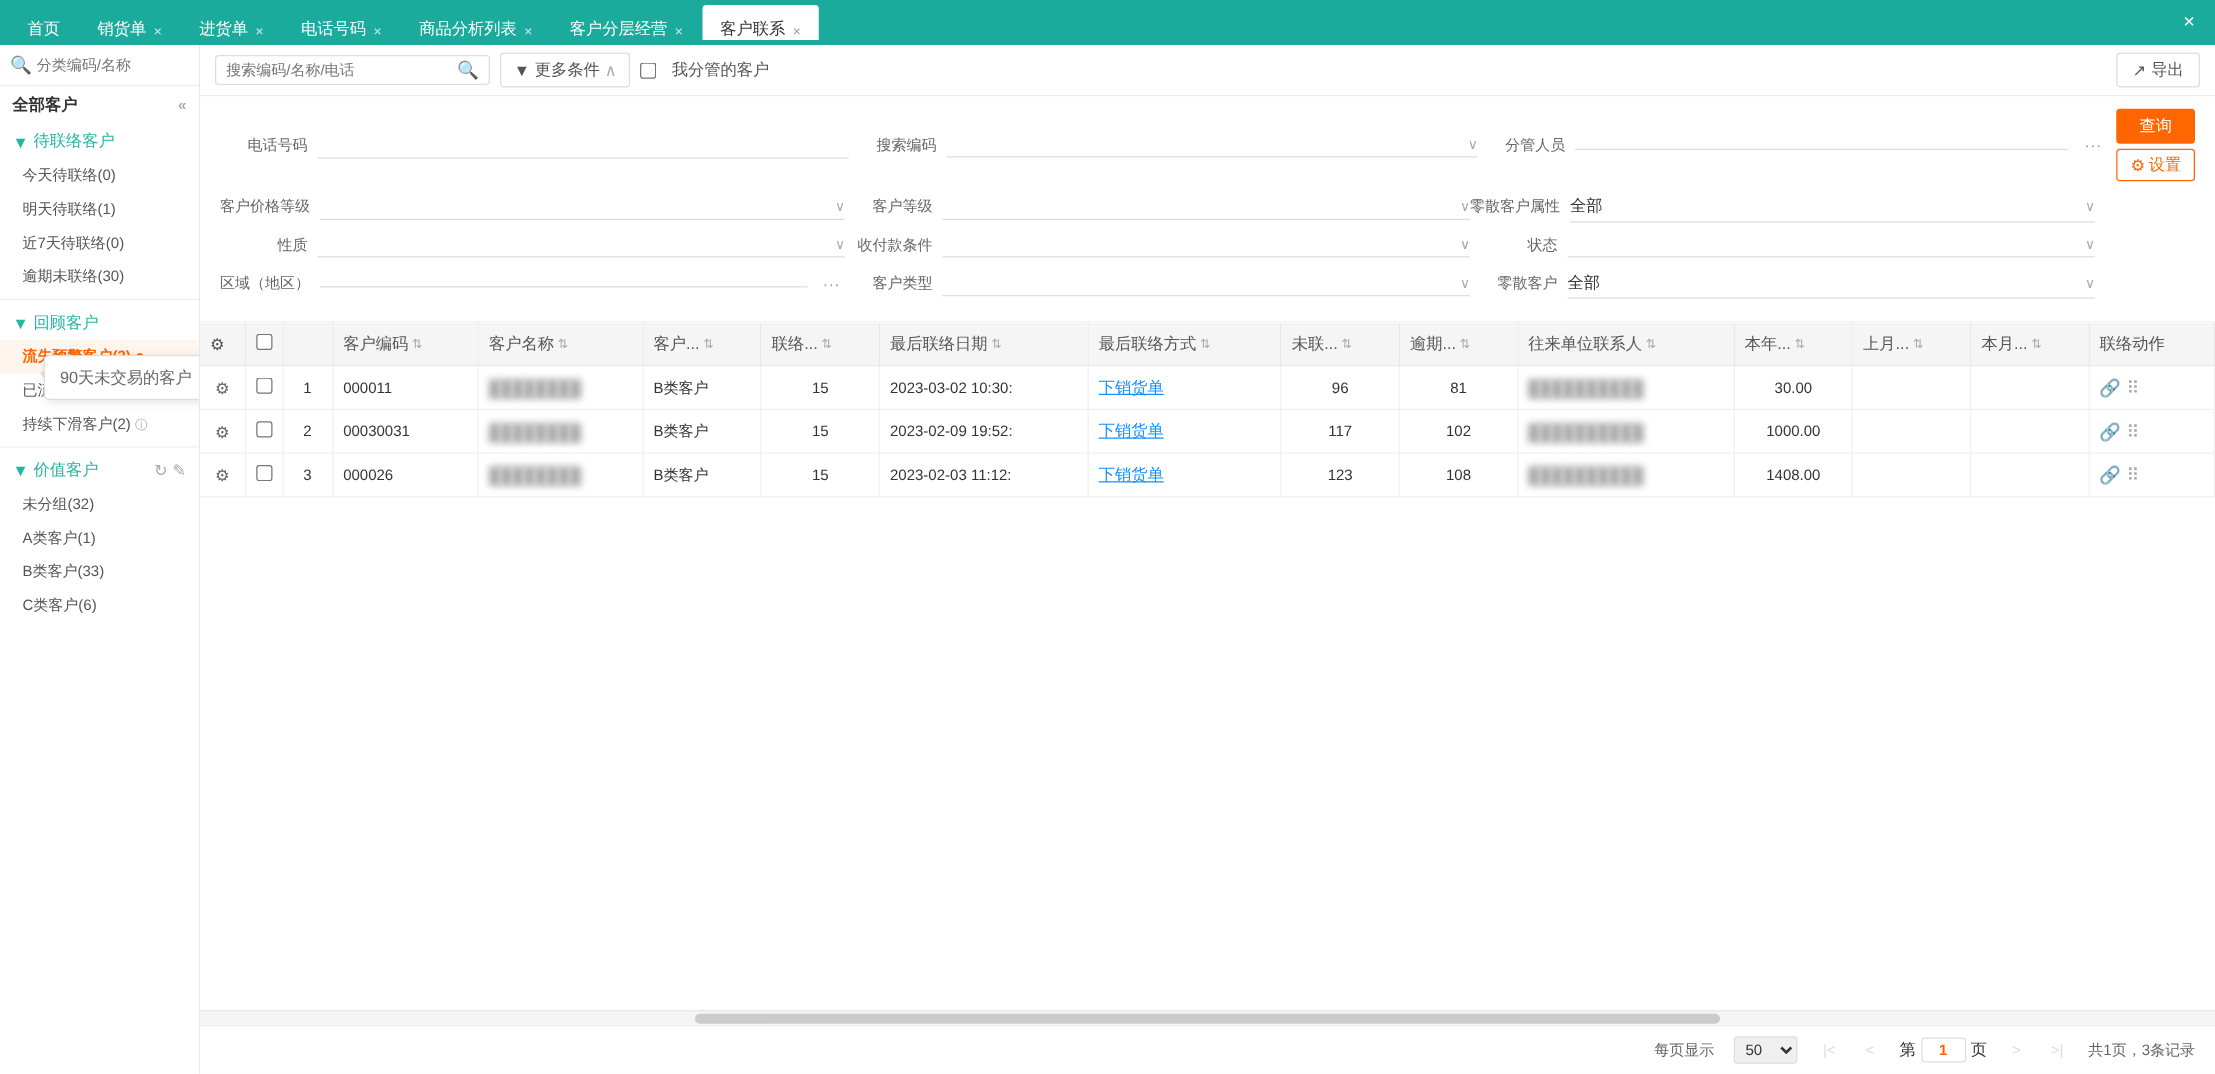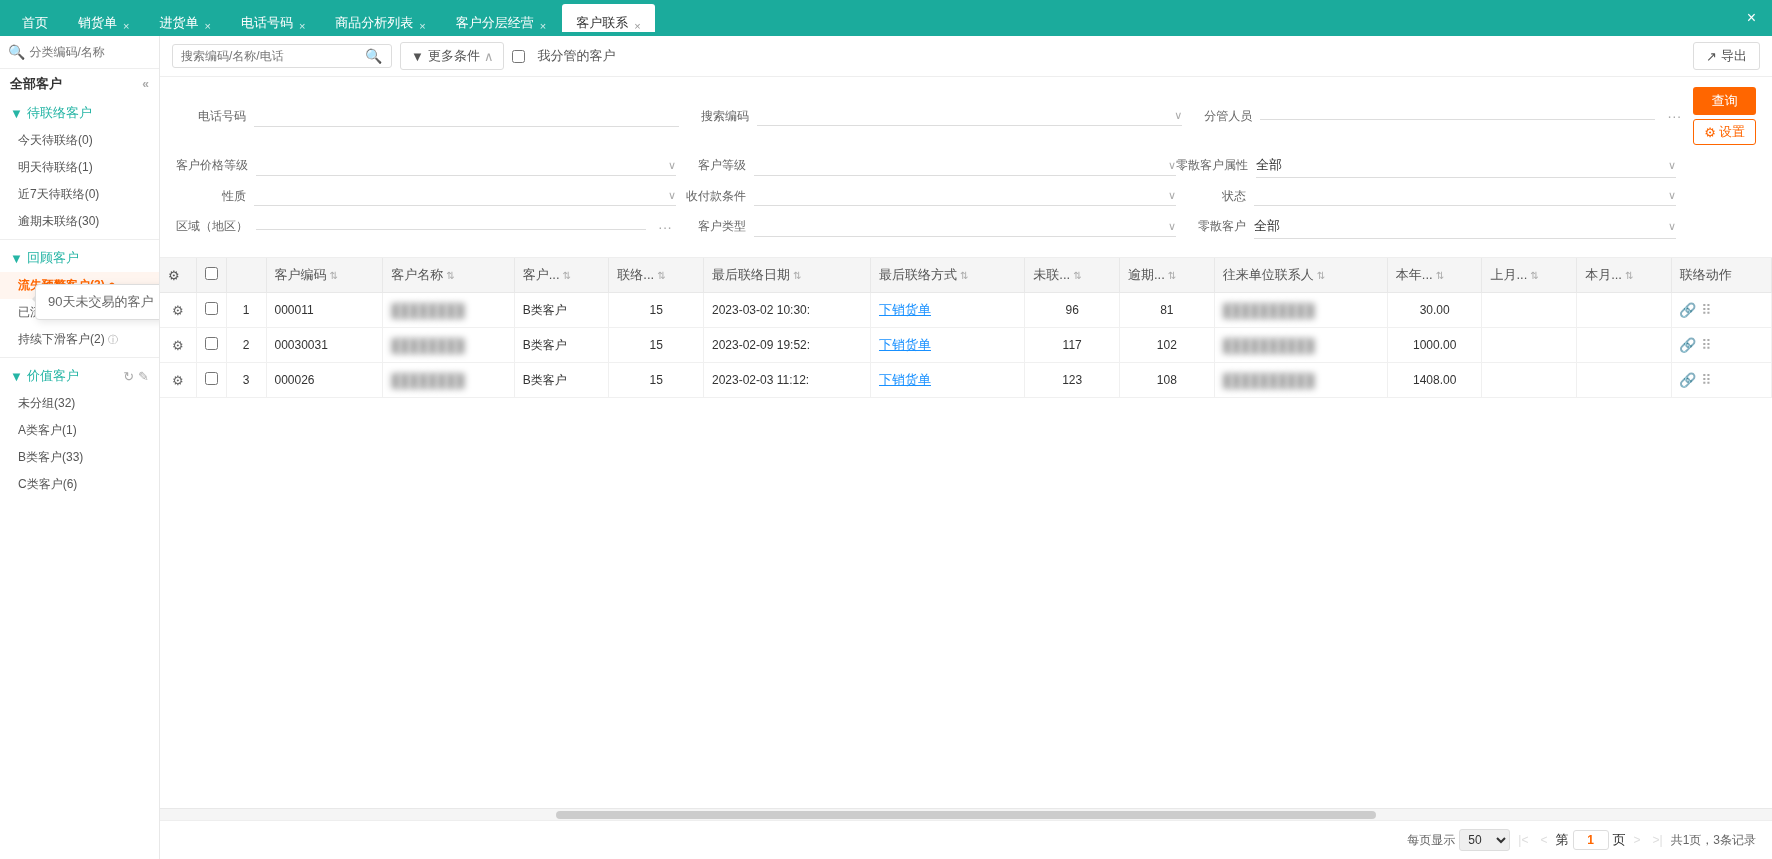--- a/index.html
+++ b/index.html
@@ -141,21 +141,21 @@
     .col-no { width: 40px; text-align: center; }
     td.center { text-align: center; }
     .link-text { color: #1890ff; text-decoration: underline; cursor: pointer; }
     .blurred { color: transparent; text-shadow: 0 0 6px #aaa; user-select: none; }
     .row-action { display: flex; gap: 4px; align-items: center; }
     .row-action-icon { color: #aaa; cursor: pointer; font-size: 14px; }
 
     
     .pagination {
       display: flex; align-items: center; justify-content: flex-end;
-      padding: 8px 16px; border-top: 1px solid #eee; background: white; gap: 4px;
+      padding: 8px 16px; border-top: 1px solid #eee; background: white; gap: 16px;
     }
     .pagination-label { color: #666; font-size: 12px; }
     .pagination-select {
       border: 1px solid #ddd; border-radius: 3px; padding: 2px 4px; font-size: 12px; color: #333;
     }
     .pagination-btn { color: #aaa; cursor: pointer; font-size: 12px; padding: 2px 4px; }
     .pagination-btn.disabled { color: #ddd; cursor: default; }
     .pagination-page { font-size: 12px; color: #333; display: flex; align-items: center; gap: 4px; }
     .page-input {
       border: 1px solid #ddd; border-radius: 3px; width: 36px; text-align: center;

